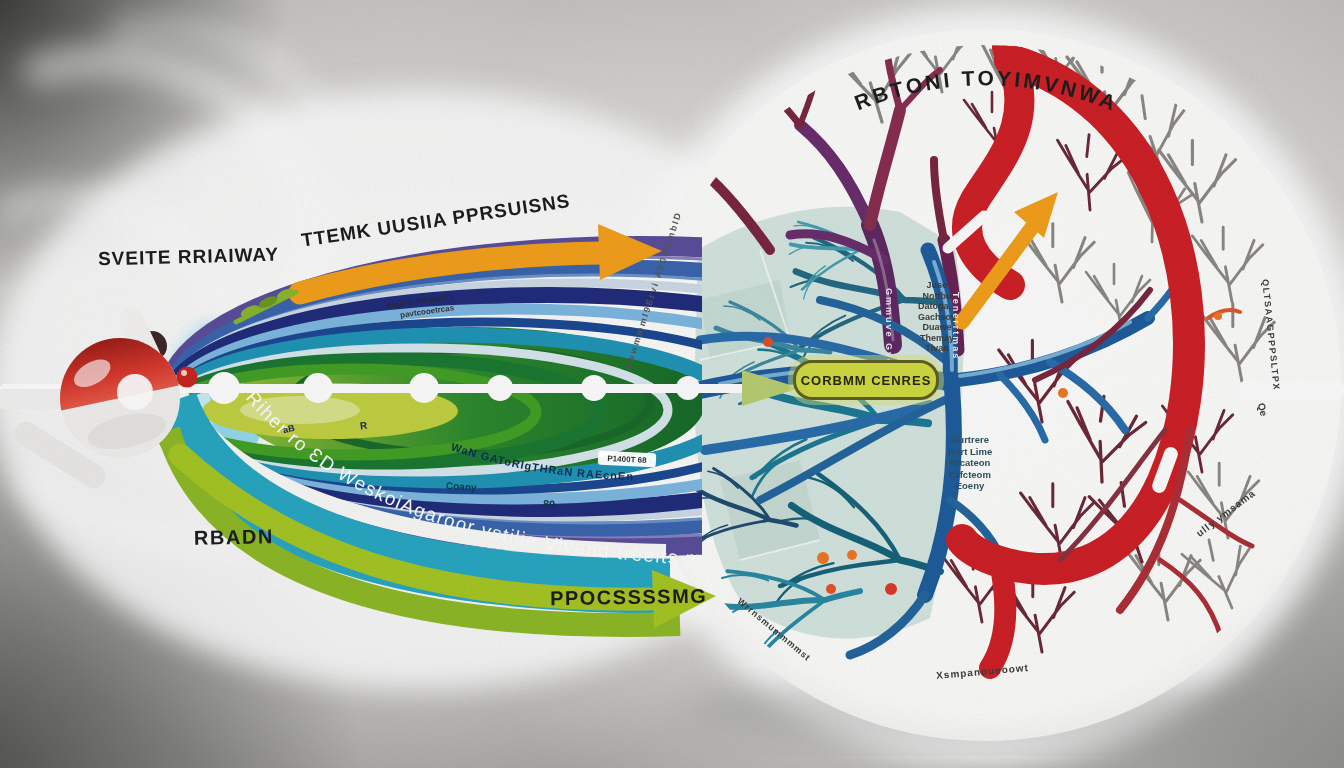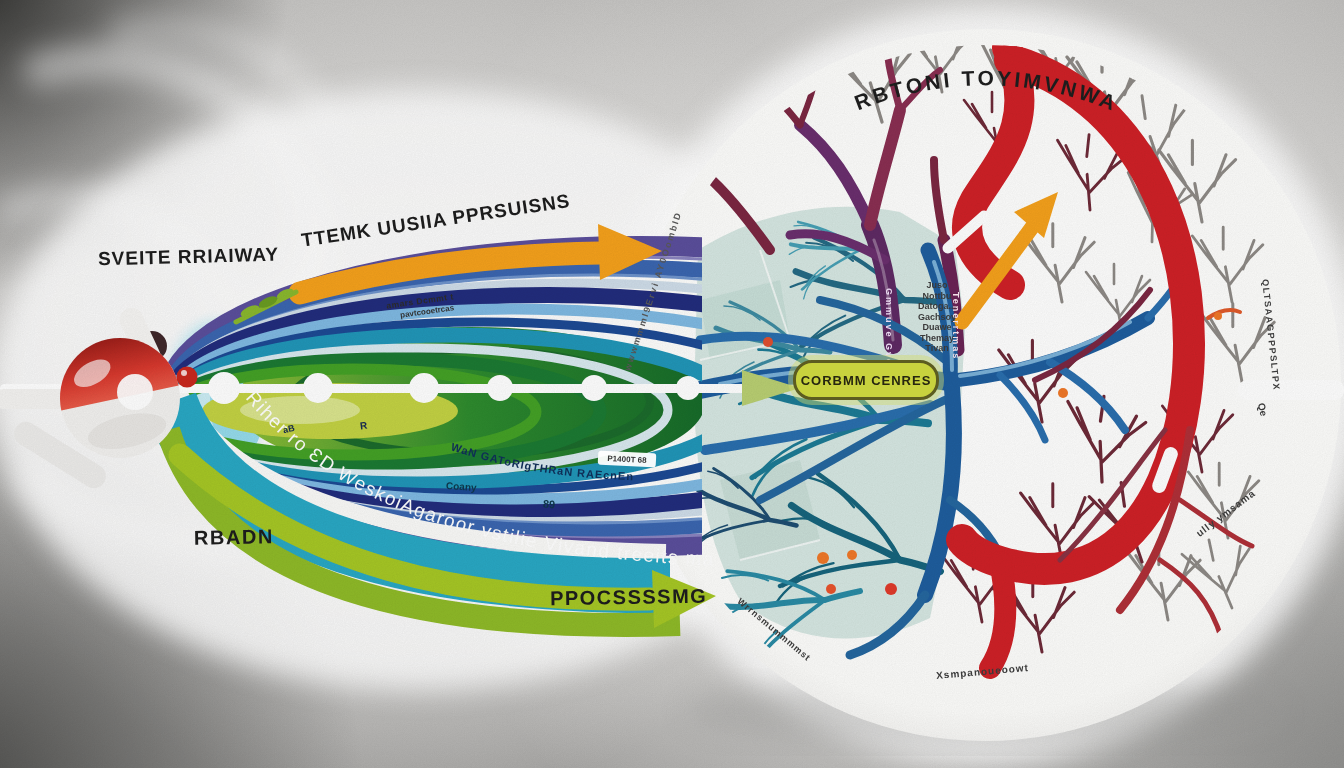--- a/index.html
+++ b/index.html
@@ -315,20 +315,25 @@
 <div class="tiny" style="left:283px;top:424px;font-size:9px;font-weight:700;color:#15294e;transform:rotate(-12deg);">aB</div>
 <div class="tiny" style="left:360px;top:420px;font-size:10px;font-weight:700;color:#15294e;transform:rotate(-8deg);">R</div>
 
 <div class="note" style="left:903px;top:280px;width:68px;font-size:9px;line-height:10.5px;color:#3a3a3a;">Juso
 Nottbu
 Datoga...
 Gachsoy
 Duawe
 Themay
 Tivan</div>
+<div class="note" style="left:933px;top:434px;width:74px;font-size:9.5px;line-height:11.5px;color:#2e4e5c;">Gurtrere
+Rort Lime
+Rtcateon
+Crfcteom
+Eoeny</div>
 
 <div class="vtext" style="left:884px;top:288px;height:120px;font-size:9px;letter-spacing:2px;color:#ead9f0;">Gmmuve Gves</div>
 <div class="vtext" style="left:951px;top:292px;height:100px;font-size:9px;letter-spacing:2px;color:#f2dfe6;">Tenerrtmas</div>
 
 <div class="tiny" style="left:538px;top:286px;width:230px;text-align:center;font-size:9px;letter-spacing:2px;color:#555;transform:rotate(-72deg);">wwwmmmI9Ervi AY0OombID</div>
 <div class="tiny" style="left:742px;top:596px;font-size:9px;letter-spacing:1px;color:#3a3a3a;transform:rotate(40deg);transform-origin:left top;">Wrrnsmummmmst</div>
 <div class="tiny" style="left:936px;top:666px;font-size:10px;letter-spacing:1px;color:#3a3a3a;transform:rotate(-5deg);">Xsmpanoueoowt</div>
 <div class="tiny" style="left:1206px;top:330px;width:130px;text-align:center;font-size:9px;letter-spacing:1.5px;color:#3a3a3a;transform:rotate(84deg);">QLTSAAGPPPSLTPX</div>
 <div class="tiny" style="left:1256px;top:404px;font-size:10px;color:#3a3a3a;transform:rotate(78deg);">Qe</div>
 <div class="tiny" style="left:1194px;top:530px;font-size:10px;letter-spacing:1px;color:#3a3a3a;transform:rotate(-37deg);transform-origin:left top;">ully ymsama</div>

